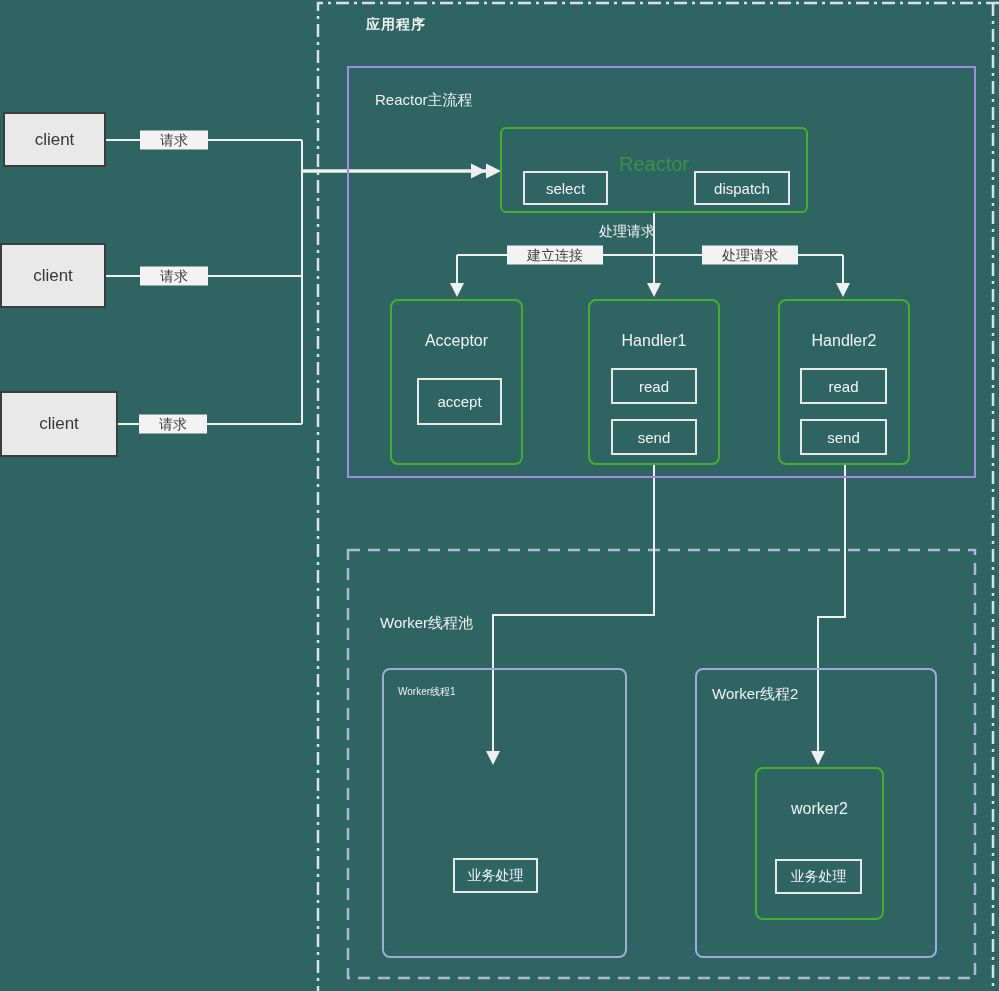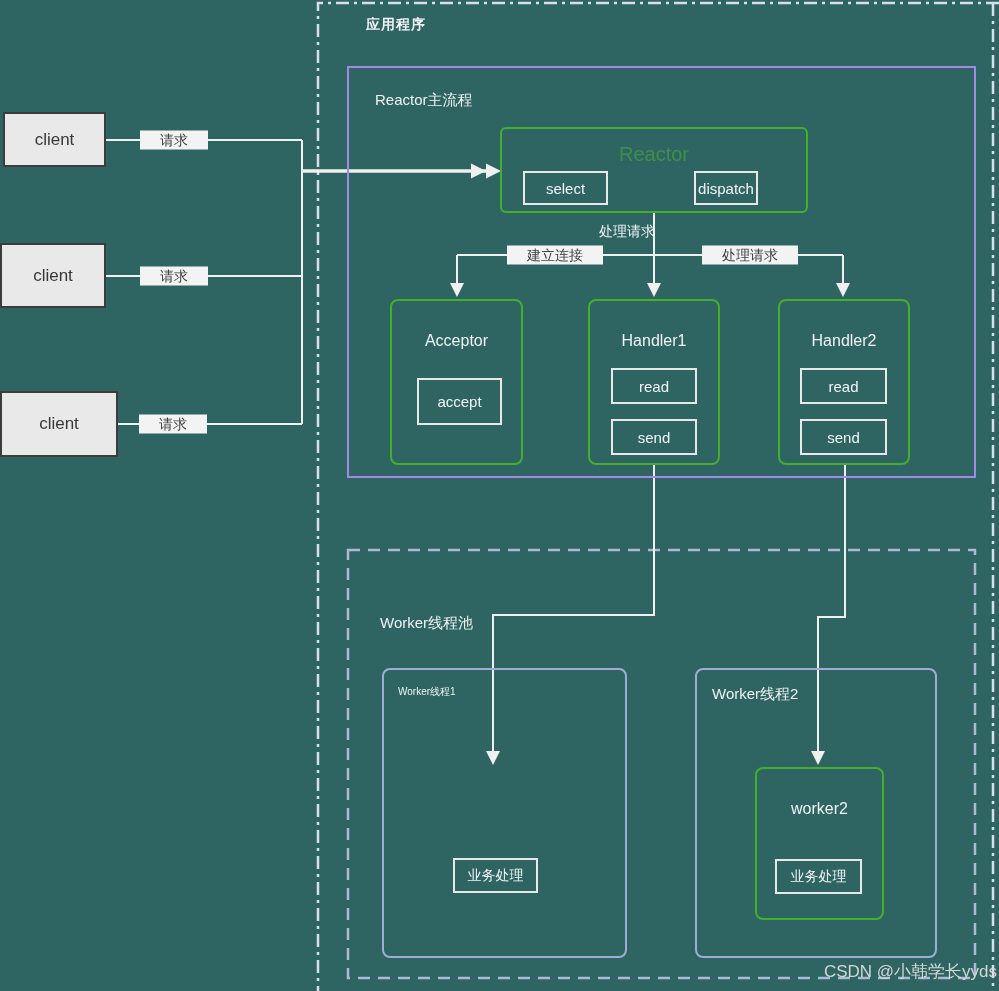--- a/index.html
+++ b/index.html
@@ -26,33 +26,33 @@
   
   [data-name="app-container-title"]{left:366px;top:16px;font-size:14px;font-weight:600;letter-spacing:1px;}
   .purple-box{left:347px;top:66px;width:629px;height:412px;border:2px solid #a289e2;}
   [data-name="reactor-flow-title"]{left:375px;top:91px;font-size:15px;}
   [data-name="worker-pool-title"]{left:380px;top:588px;font-size:15px;margin-top:26px;}
 
   
   .green-box{border:2.5px solid #45ae2c;border-radius:8px;background:transparent;}
   .node-title{display:block;text-align:center;font-size:16px;}
   [data-name="reactor-box"]{left:500px;top:127px;width:308px;height:86px;border-radius:6px;}
-  [data-name="reactor-title"]{margin-top:14px;font-size:20px;color:#3f8f4a;}
+  [data-name="reactor-title"]{margin-top:24px;font-size:20px;color:#3f8f4a;}
   [data-name="acceptor-box"]{left:390px;top:299px;width:133px;height:166px;}
   [data-name="handler1-box"]{left:588px;top:299px;width:132px;height:166px;}
   [data-name="handler2-box"]{left:778px;top:299px;width:132px;height:166px;}
   .node-title.mt{margin-top:31px;}
 
   
   .op-box{
     border:2px solid #e8e8e8;display:flex;align-items:center;justify-content:center;
     font-size:15px;color:#f2f4f6;background:transparent;
   }
   [data-name="select-box"]{left:523px;top:171px;width:85px;height:34px;}
-  [data-name="dispatch-box"]{left:694px;top:171px;width:64px;height:34px;align-items:center;}
+  [data-name="dispatch-box"]{left:694px;top:171px;width:96px;height:34px;align-items:center;}
   [data-name="accept-box"]{left:417px;top:378px;width:85px;height:47px;}
   [data-name="handler1-read-box"]{left:611px;top:368px;width:86px;height:36px;}
   [data-name="handler1-send-box"]{left:611px;top:419px;width:86px;height:36px;}
   [data-name="handler2-read-box"]{left:800px;top:368px;width:87px;height:36px;}
   [data-name="handler2-send-box"]{left:800px;top:419px;width:87px;height:36px;}
   [data-name="worker1-task-box"]{left:453px;top:858px;width:85px;height:35px;font-size:14px;}
   [data-name="worker2-task-box"]{left:775px;top:859px;width:87px;height:35px;font-size:14px;}
 
   
   .thread-box{border:2px solid #9fadd6;border-radius:8px;}
@@ -189,15 +189,14 @@
 
   <div class="abs thread-box" data-name="worker-thread2-box"></div>
   <div class="abs" data-name="worker-thread2-title">Worker线程2</div>
   <div class="abs green-box" data-name="worker2-box">
     <span class="node-title mt" data-name="worker2-title">worker2</span>
   </div>
   <div class="abs op-box" data-name="worker2-task-box">
     <span data-name="task-label">业务处理</span>
   </div>
 
-  <div class="abs" data-name="watermark">CSDN @小韩学长yyds</div>
 
 </div>
 
 </body></html>

